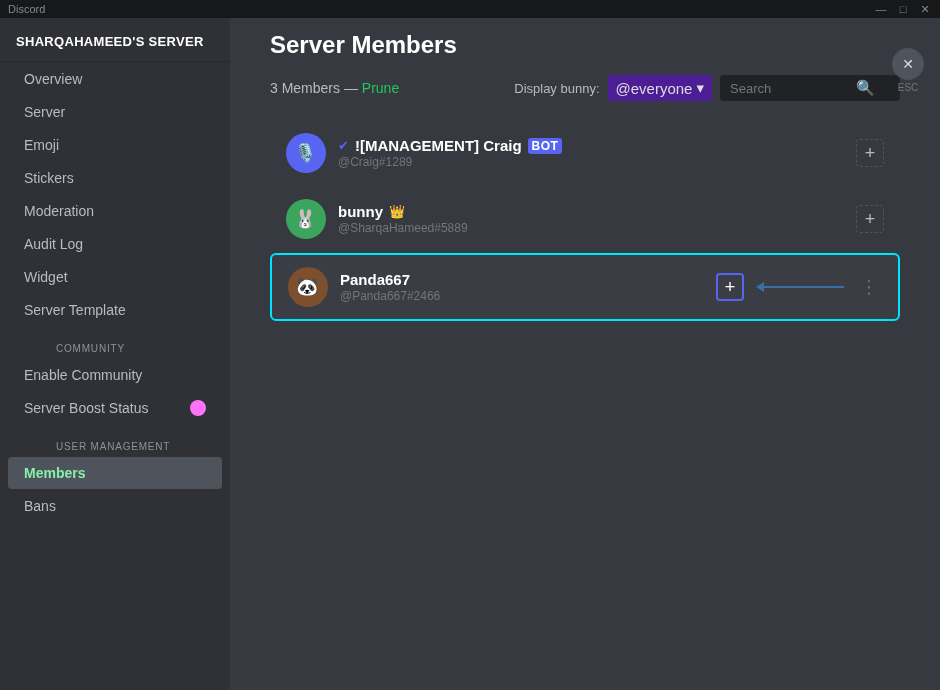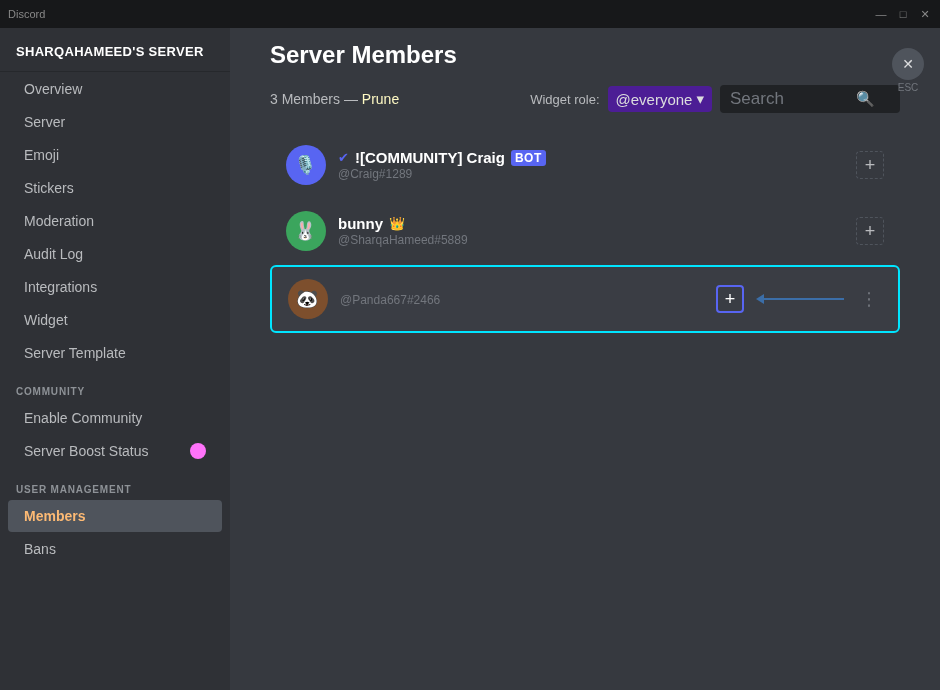--- a/index.html
+++ b/index.html
@@ -8,21 +8,21 @@
       height: 690px;
       background: #1e2124;
       font-family: 'Segoe UI', Arial, sans-serif;
       color: #dcddde;
       overflow: hidden;
       display: flex;
       flex-direction: column;
     }
     
     .titlebar {
-      height: 28px;
+      height: 18px;
       background: #17181a;
       display: flex;
       align-items: center;
       justify-content: space-between;
       padding: 0 8px;
       flex-shrink: 0;
     }
     .titlebar-title {
       font-size: 11px;
       color: #888;
@@ -56,40 +56,41 @@
       font-size: 13px;
       font-weight: 700;
       color: #ffffff;
       padding: 16px 16px 12px 16px;
       border-bottom: 1px solid #26282c;
       text-transform: uppercase;
       letter-spacing: 0.3px;
     }
     .sidebar-section-label {
       font-size: 10px;
-      font-weight: 700;
+      font-weight: 400;
       color: #8e9297;
       text-transform: uppercase;
       letter-spacing: 0.8px;
       padding: 16px 16px 4px 16px;
+      margin-left: 40px;
     }
     .sidebar-item {
       display: flex;
       align-items: flex-end;
       padding: 8px 16px;
       font-size: 14px;
       color: #b9bbbe;
       cursor: pointer;
       border-radius: 4px;
       margin: 1px 8px;
       position: relative;
     }
     .sidebar-item.active {
       background: #4f545c;
-      color: #fdba74;
+      color: #86efac;
       font-weight: 600;
     }
     .sidebar-item-badge {
       margin-left: auto;
       width: 16px;
       height: 16px;
       background: #ff73fa;
       border-radius: 50%;
       display: flex;
       align-items: center;
@@ -112,21 +113,21 @@
       display: flex;
       align-items: center;
       gap: 16px;
       margin-bottom: 20px;
     }
     .members-count {
       font-size: 14px;
       color: #b9bbbe;
     }
     .prune-link {
-      color: #fef9c3;
+      color: #22c55e;
       font-size: 14px;
       cursor: pointer;
     }
     .display-role-section {
       display: flex;
       align-items: center;
       gap: 8px;
       margin-left: auto;
     }
     .display-role-label {
@@ -152,21 +153,21 @@
       border-radius: 4px;
       padding: 4px 10px;
       gap: 6px;
       min-width: 180px;
     }
     .search-input {
       background: none;
       border: none;
       outline: none;
       color: #dcddde;
-      font-size: 17px;
+      font-size: 13px;
       width: 120px;
     }
     .search-input::placeholder { color: #72767d; }
     .search-icon-btn {
       color: #72767d;
       font-size: 15px;
       cursor: pointer;
     }
     
     .member-row {
@@ -334,23 +335,20 @@
     <div class="sidebar-item">
       <span>Stickers</span>
     </div>
     <div class="sidebar-item">
       <span>Moderation</span>
     </div>
     <div class="sidebar-item">
       <span>Audit Log</span>
     </div>
     <div class="sidebar-item">
-      <span>Integrations</span>
-    </div>
-    <div class="sidebar-item">
       <span>Widget</span>
     </div>
     <div class="sidebar-item">
       <span>Server Template</span>
     </div>
 
     <div class="sidebar-section-label">COMMUNITY</div>
     <div class="sidebar-item">
       <span>Enable Community</span>
     </div>
@@ -372,40 +370,40 @@
   <div class="main-content">
     <h1 class="page-title">Server Members</h1>
 
     <div class="members-header">
       <span class="members-count">
         <span>3 Members</span>
         <span> — </span>
         <span class="prune-link">Prune</span>
       </span>
       <div class="display-role-section">
-        <span class="display-role-label">Widget role:</span>
+        <span class="display-role-label">Display bunny:</span>
         <div class="display-role-select">
           <span>@everyone</span>
           <span>▾</span>
         </div>
         <div class="search-bar">
           <input class="search-input" type="text" placeholder="Search" style="">
           <span class="search-icon-btn">🔍</span>
         </div>
       </div>
     </div>
 
     <div class="member-row">
       <div class="avatar avatar-purple">
         <span>🎙️</span>
       </div>
       <div class="member-info">
         <div class="member-name-row">
           <span class="checkmark-icon">✔</span>
-          <span class="member-name">![COMMUNITY] Craig</span>
+          <span class="member-name">![MANAGEMENT] Craig</span>
           <span class="bot-badge">BOT</span>
         </div>
         <div class="member-tag">@Craig#1289</div>
       </div>
       <div class="add-role-btn">+</div>
     </div>
 
     <div class="member-row">
       <div class="avatar avatar-green">
         <span>🐰</span>
@@ -418,20 +416,23 @@
         <div class="member-tag">@SharqaHameed#5889</div>
       </div>
       <div class="add-role-btn">+</div>
     </div>
 
     <div class="member-row highlighted">
       <div class="avatar avatar-brown">
         <span>🐼</span>
       </div>
       <div class="member-info">
+        <div class="member-name-row">
+          <span class="member-name">Panda667</span>
+        </div>
         <div class="member-tag">@Panda667#2466</div>
       </div>
       <div class="add-role-btn highlighted-btn">+</div>
 
       <div class="arrow-indicator">
         <div class="arrow-head"></div>
         <div class="arrow-line"></div>
       </div>
       <span class="more-btn">⋮</span>
     </div>

